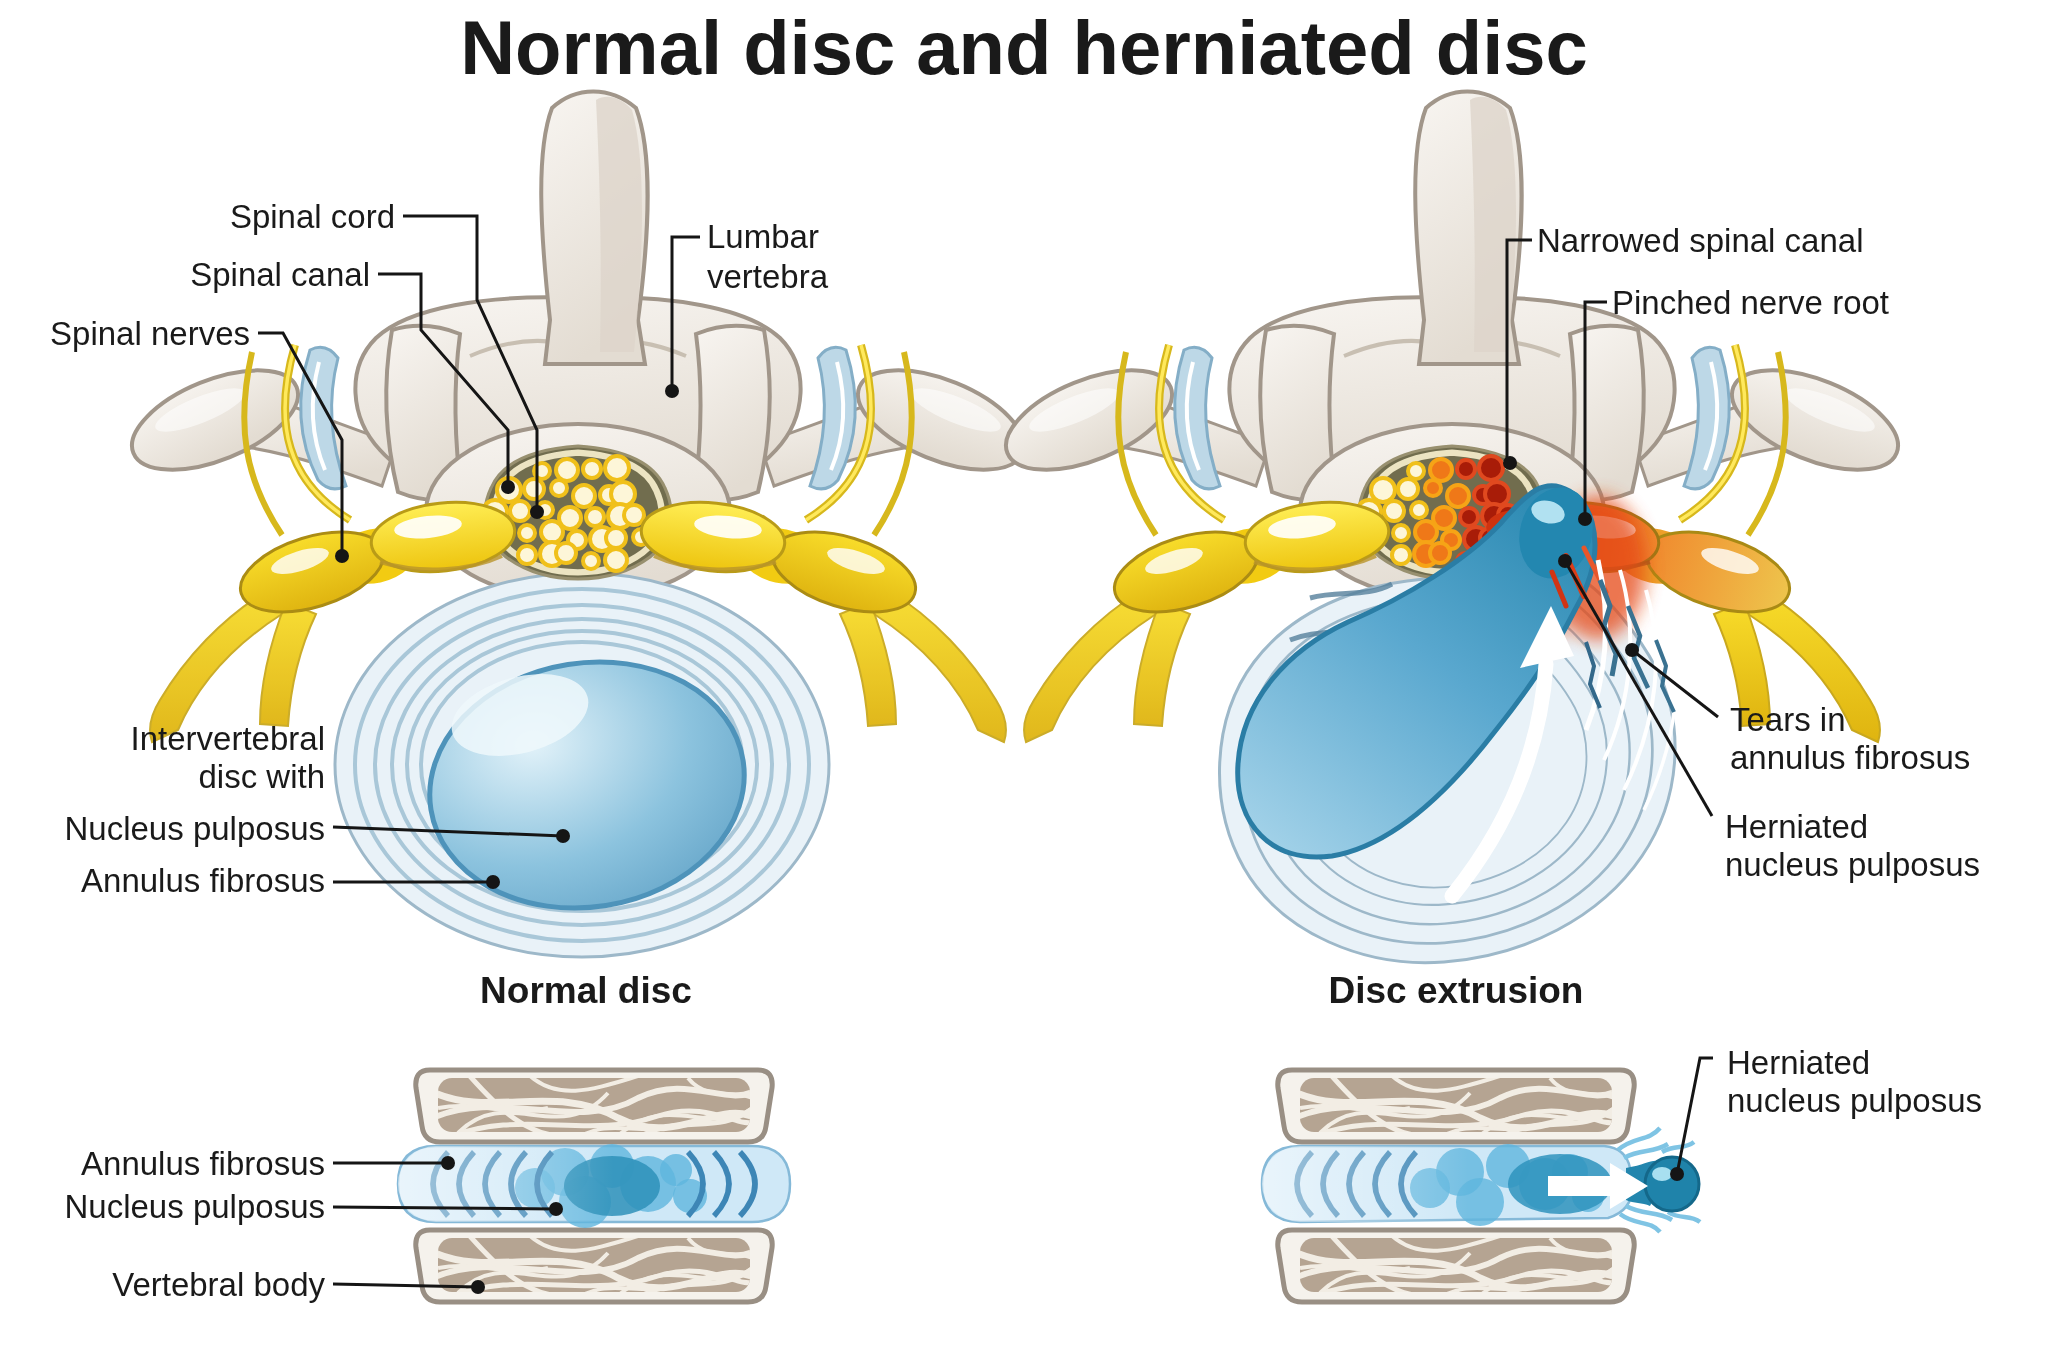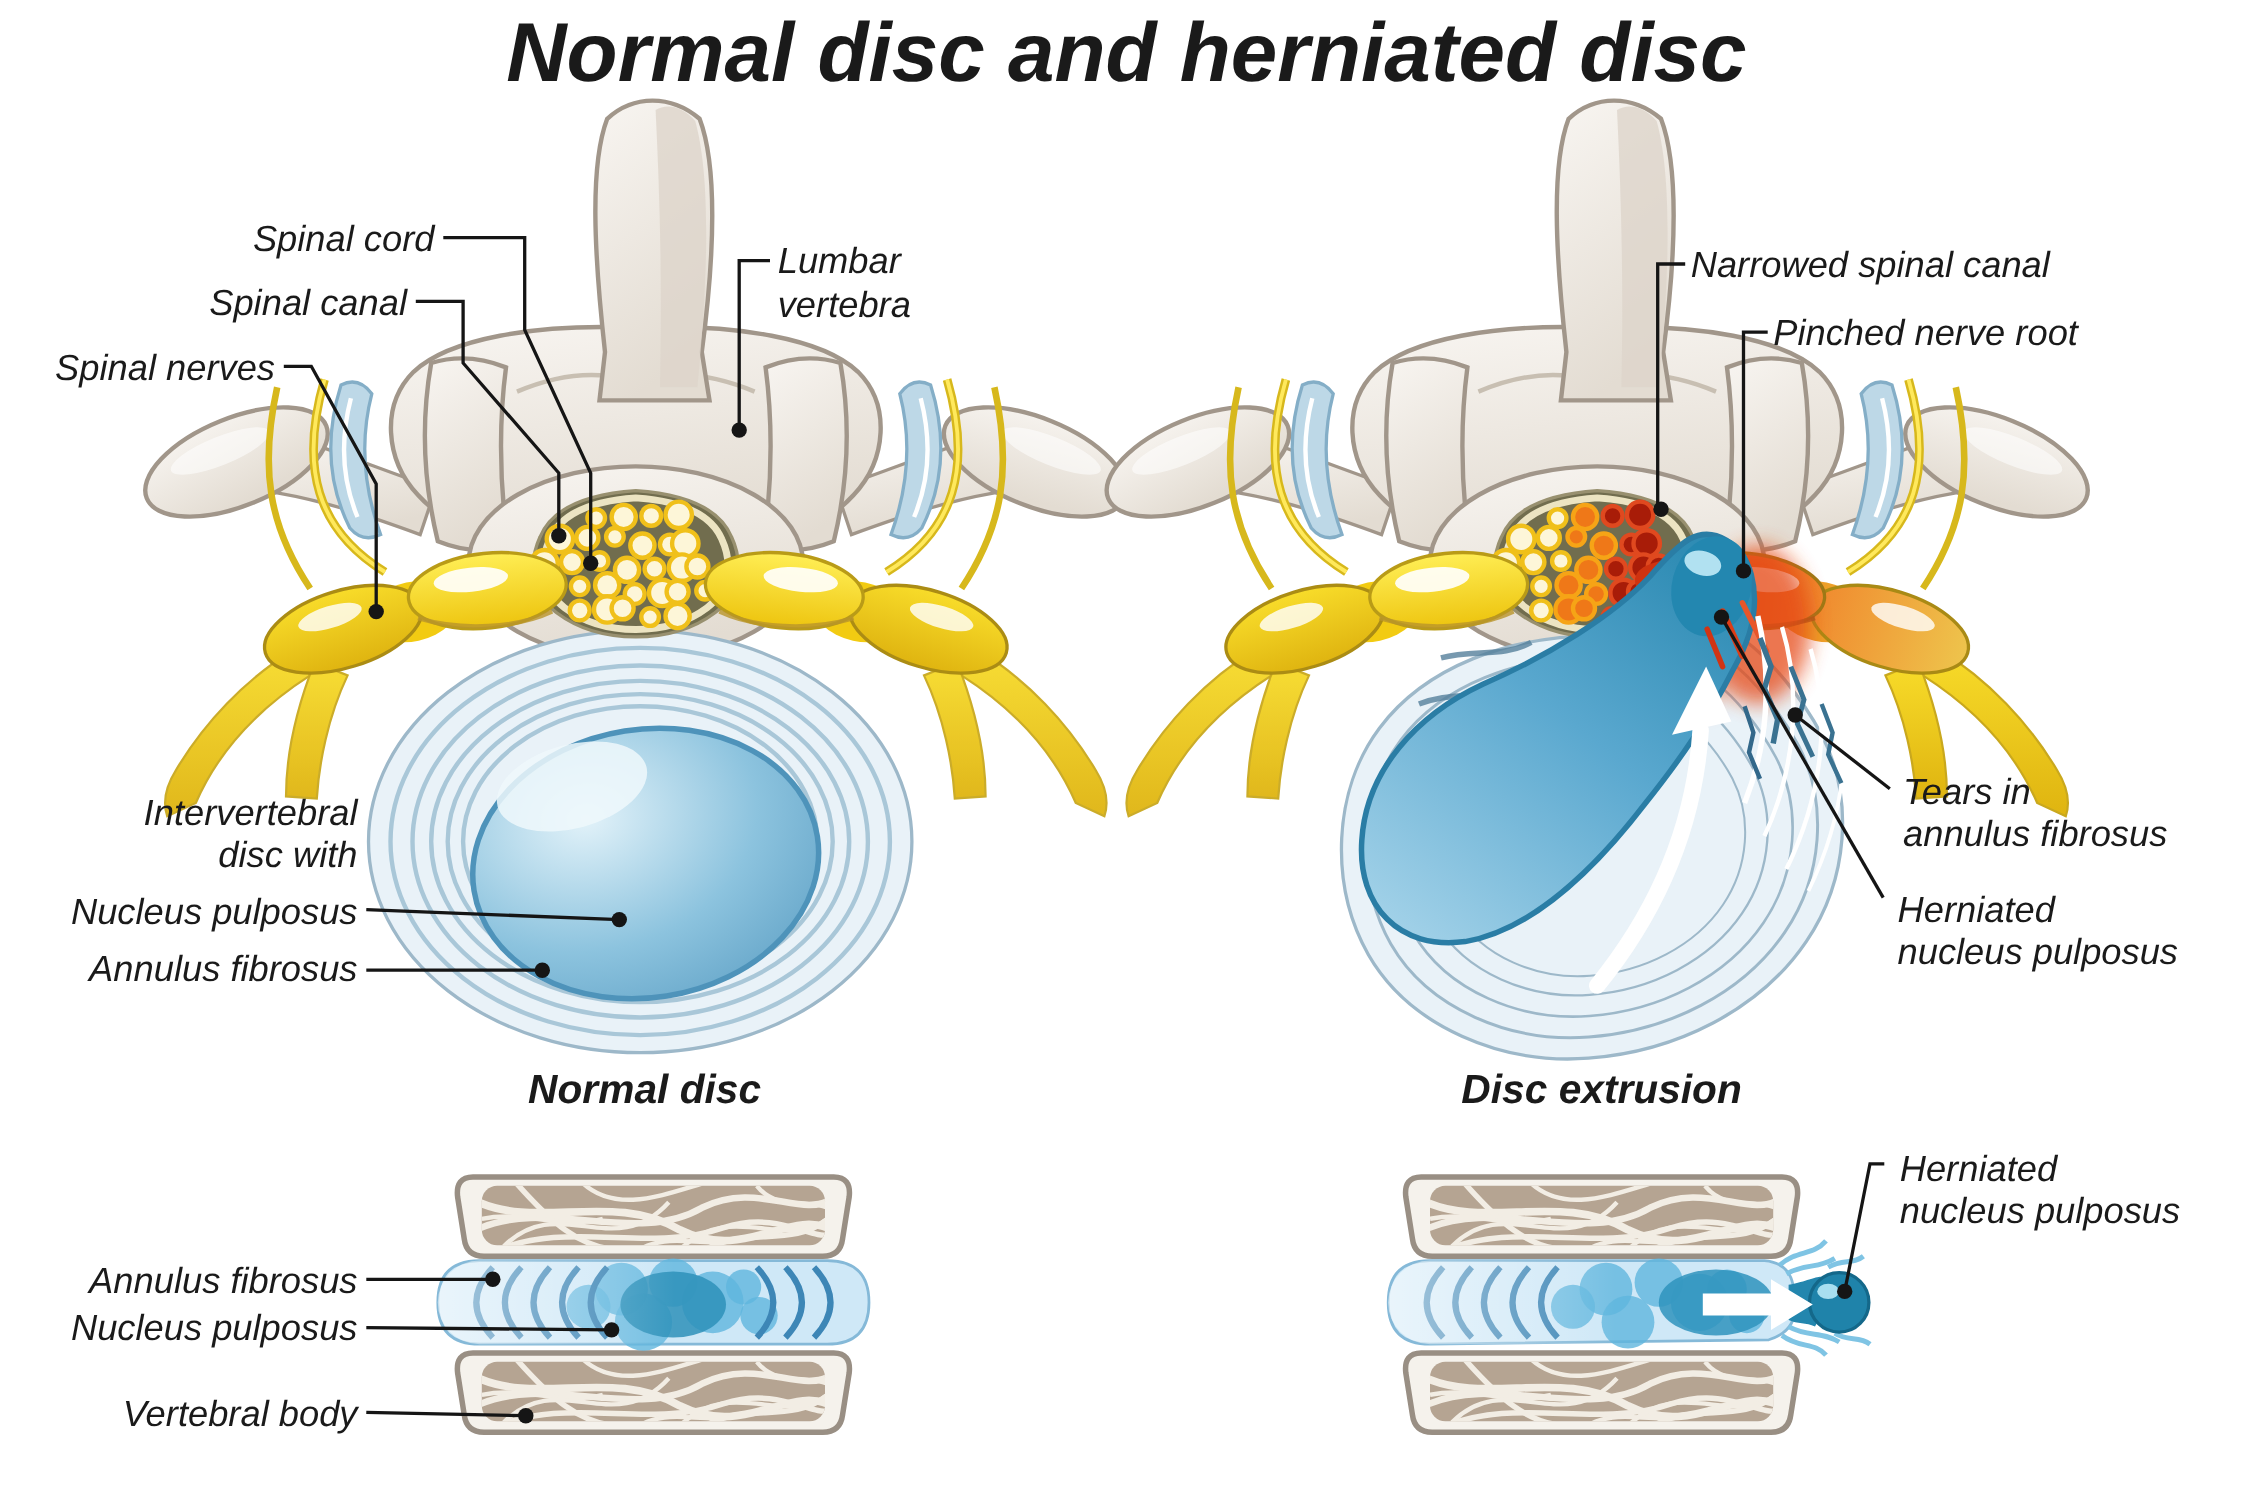--- a/index.html
+++ b/index.html
@@ -1,16 +1,16 @@
 <!DOCTYPE html>
 <html><head>
 <meta charset="utf-8">
 <style>
   html,body{margin:0;padding:0;background:#ffffff;}
-  .canvas{position:relative;width:1992px;height:1358px;background:#fff;overflow:hidden;font-style:italic;}
+  .canvas{position:relative;width:1992px;height:1358px;background:#fff;overflow:hidden;}
   svg{display:block;}
   text{font-family:"Liberation Sans","DejaVu Sans",sans-serif;fill:#1a1a1a;font-size:33px;}
   .title{font-size:76px;font-weight:bold;}
   .caption{font-size:37px;font-weight:bold;}
   .leader{stroke:#151515;stroke-width:3;fill:none;}
   .ldot{fill:#151515;stroke:none;}
 </style>
 </head>
 <body>
 

